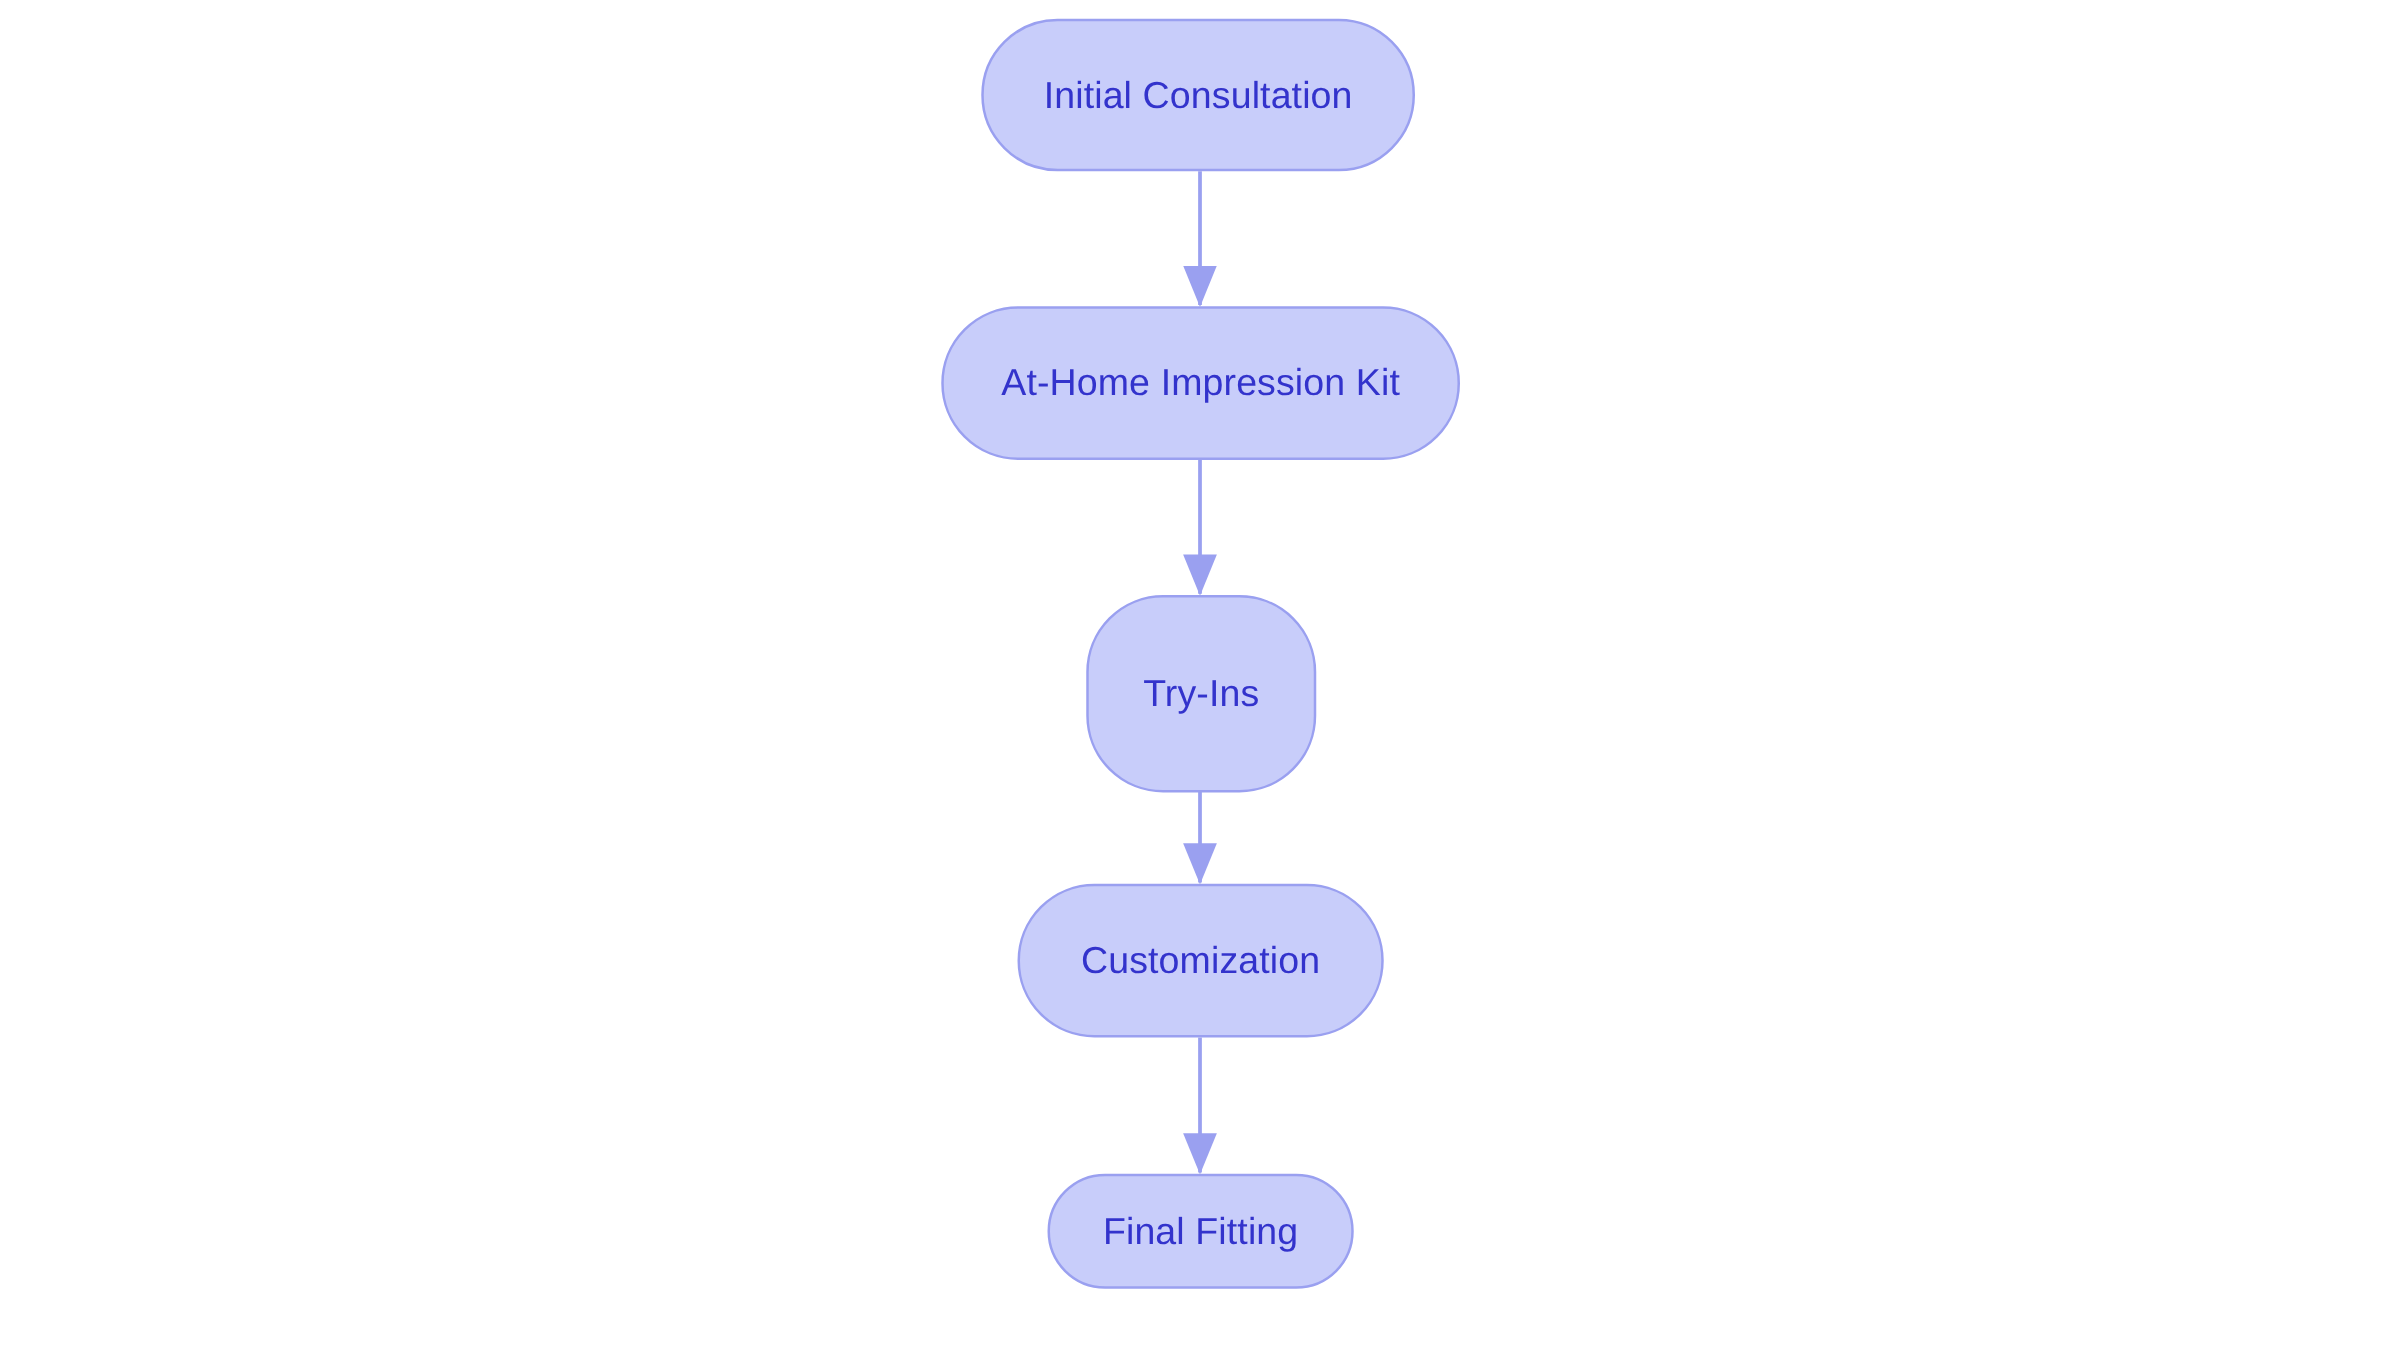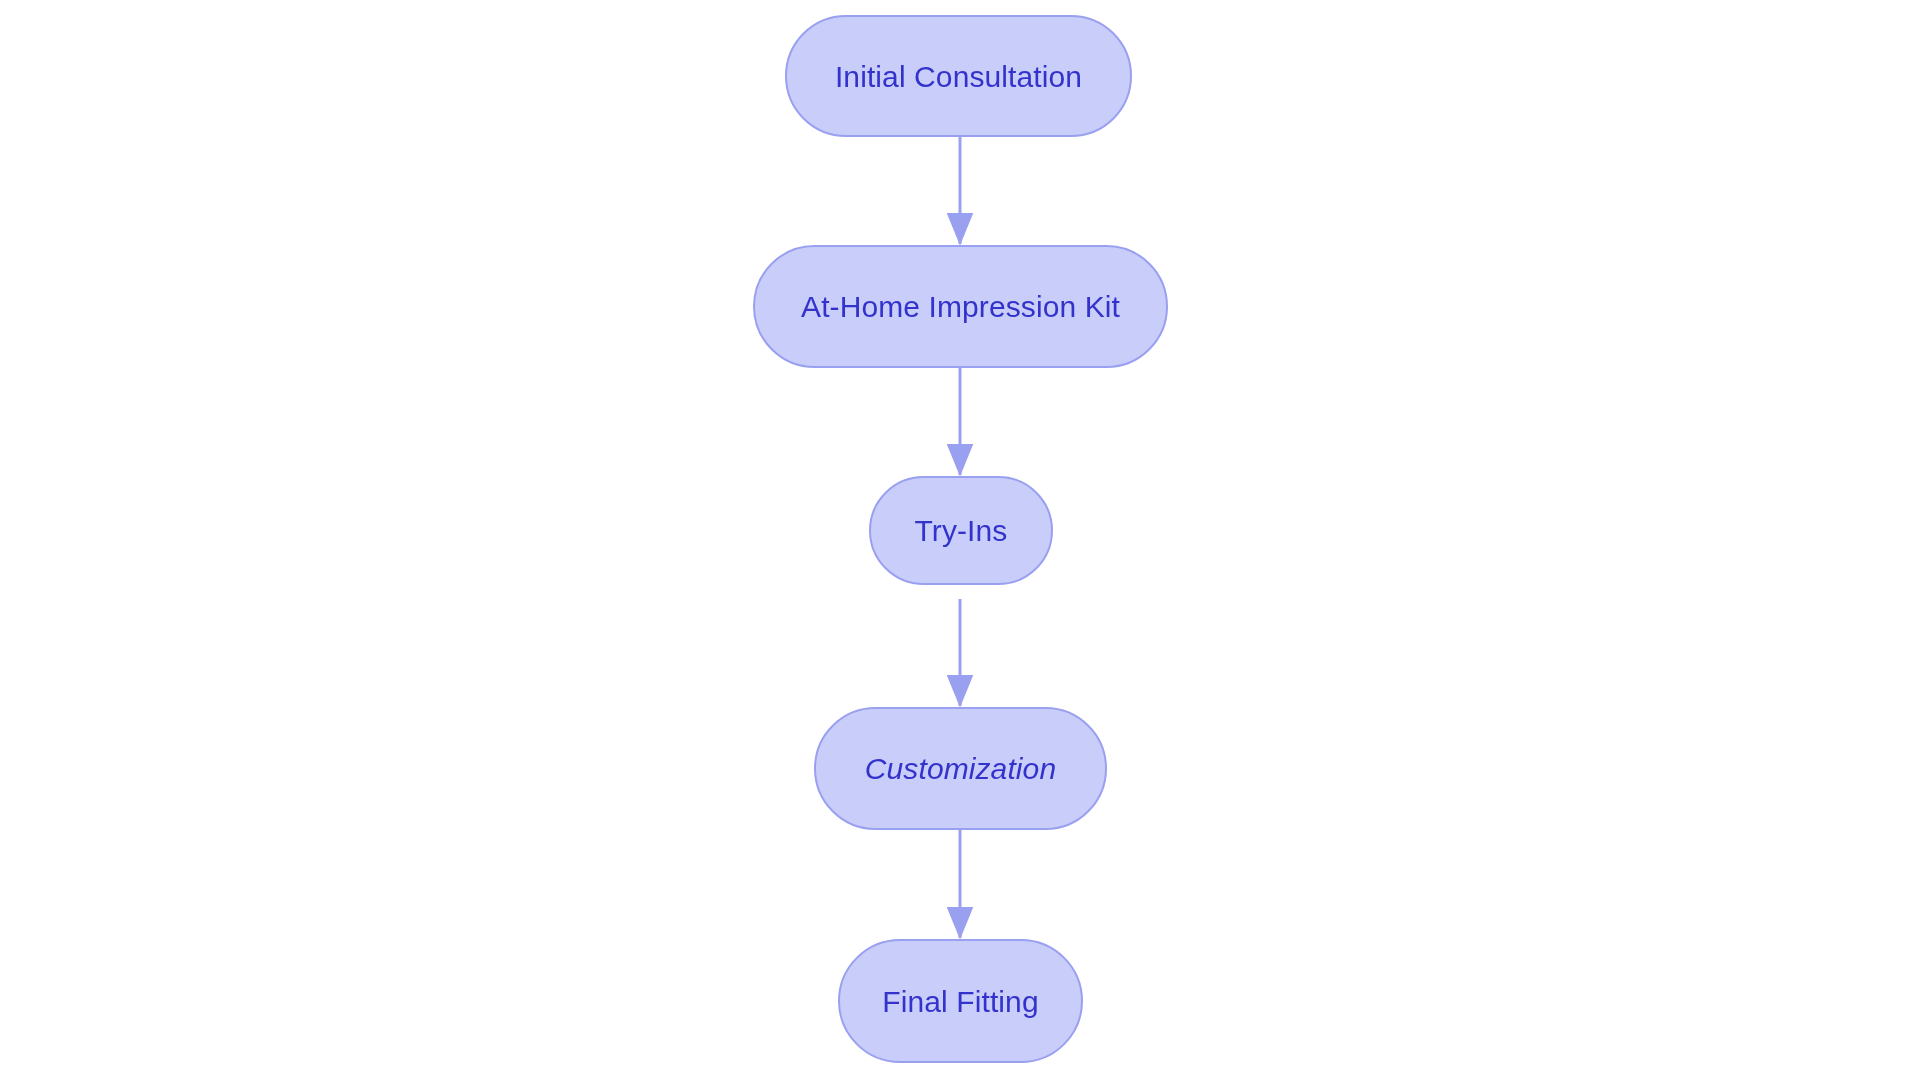--- a/index.html
+++ b/index.html
@@ -69,24 +69,24 @@
       </g>
   </svg>
 
   <div id="nodes-group">
       <div class="node" style="left: 785px; top: 15px; width: 347px; height: 122px; background: rgb(200, 205, 250); border-color: rgb(154, 160, 240); border-radius: 61px;">
         <span class="node-label" style="color: rgb(51, 51, 204);">Initial Consultation</span>
       </div>
       <div class="node" style="left: 753px; top: 245px; width: 415px; height: 123px; background: rgb(200, 205, 250); border-color: rgb(154, 160, 240); border-radius: 61.5px;">
         <span class="node-label" style="color: rgb(51, 51, 204); text-align: right;">At-Home Impression Kit</span>
       </div>
-      <div class="node" style="left: 869px; top: 476px; width: 184px; height: 109px; background: rgb(200, 205, 250); border-color: rgb(154, 160, 240); border-radius: 61.5px;">
+      <div class="node" style="left: 869px; top: 476px; width: 184px; height: 158px; background: rgb(200, 205, 250); border-color: rgb(154, 160, 240); border-radius: 61.5px;">
         <span class="node-label" style="color: rgb(51, 51, 204);">Try-Ins</span>
       </div>
       <div class="node" style="left: 814px; top: 707px; width: 293px; height: 123px; background: rgb(200, 205, 250); border-color: rgb(154, 160, 240); border-radius: 61.5px;">
-        <span class="node-label" style="color: rgb(51, 51, 204); font-style: italic;">Customization</span>
+        <span class="node-label" style="color: rgb(51, 51, 204);">Customization</span>
       </div>
-      <div class="node" style="left: 838px; top: 939px; width: 245px; height: 124px; background: rgb(200, 205, 250); border-color: rgb(154, 160, 240); border-radius: 62px;">
+      <div class="node" style="left: 838px; top: 939px; width: 245px; height: 92px; background: rgb(200, 205, 250); border-color: rgb(154, 160, 240); border-radius: 62px;">
         <span class="node-label" style="color: rgb(51, 51, 204);">Final Fitting</span>
       </div>
     </div>
 
 </div>
 
 </body></html>

